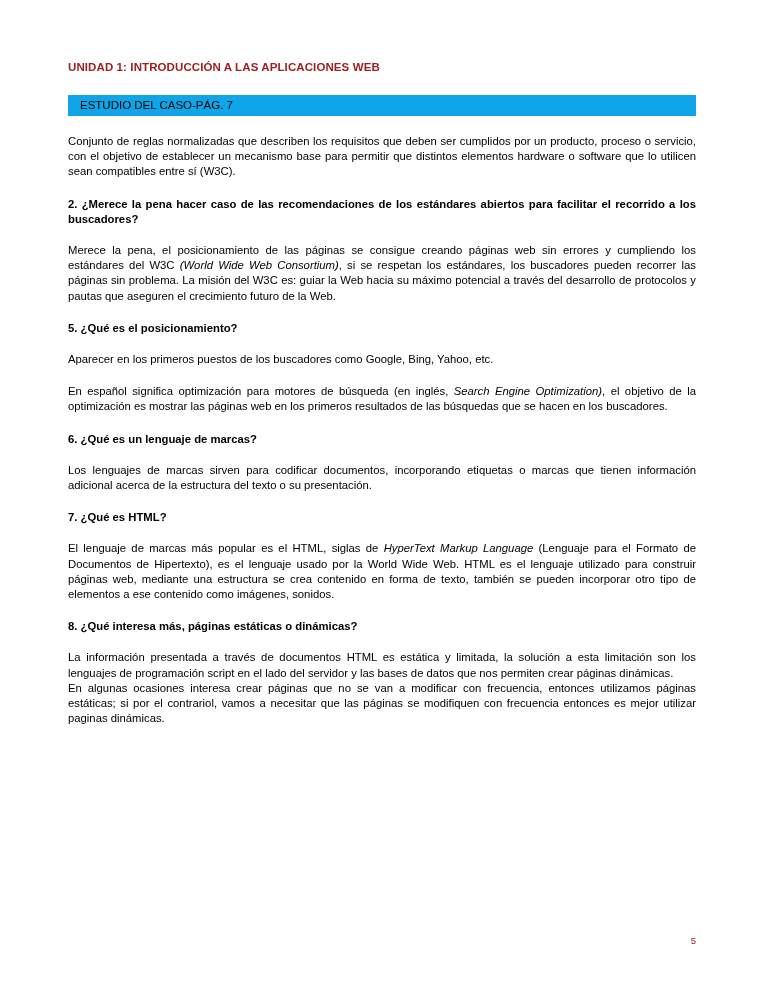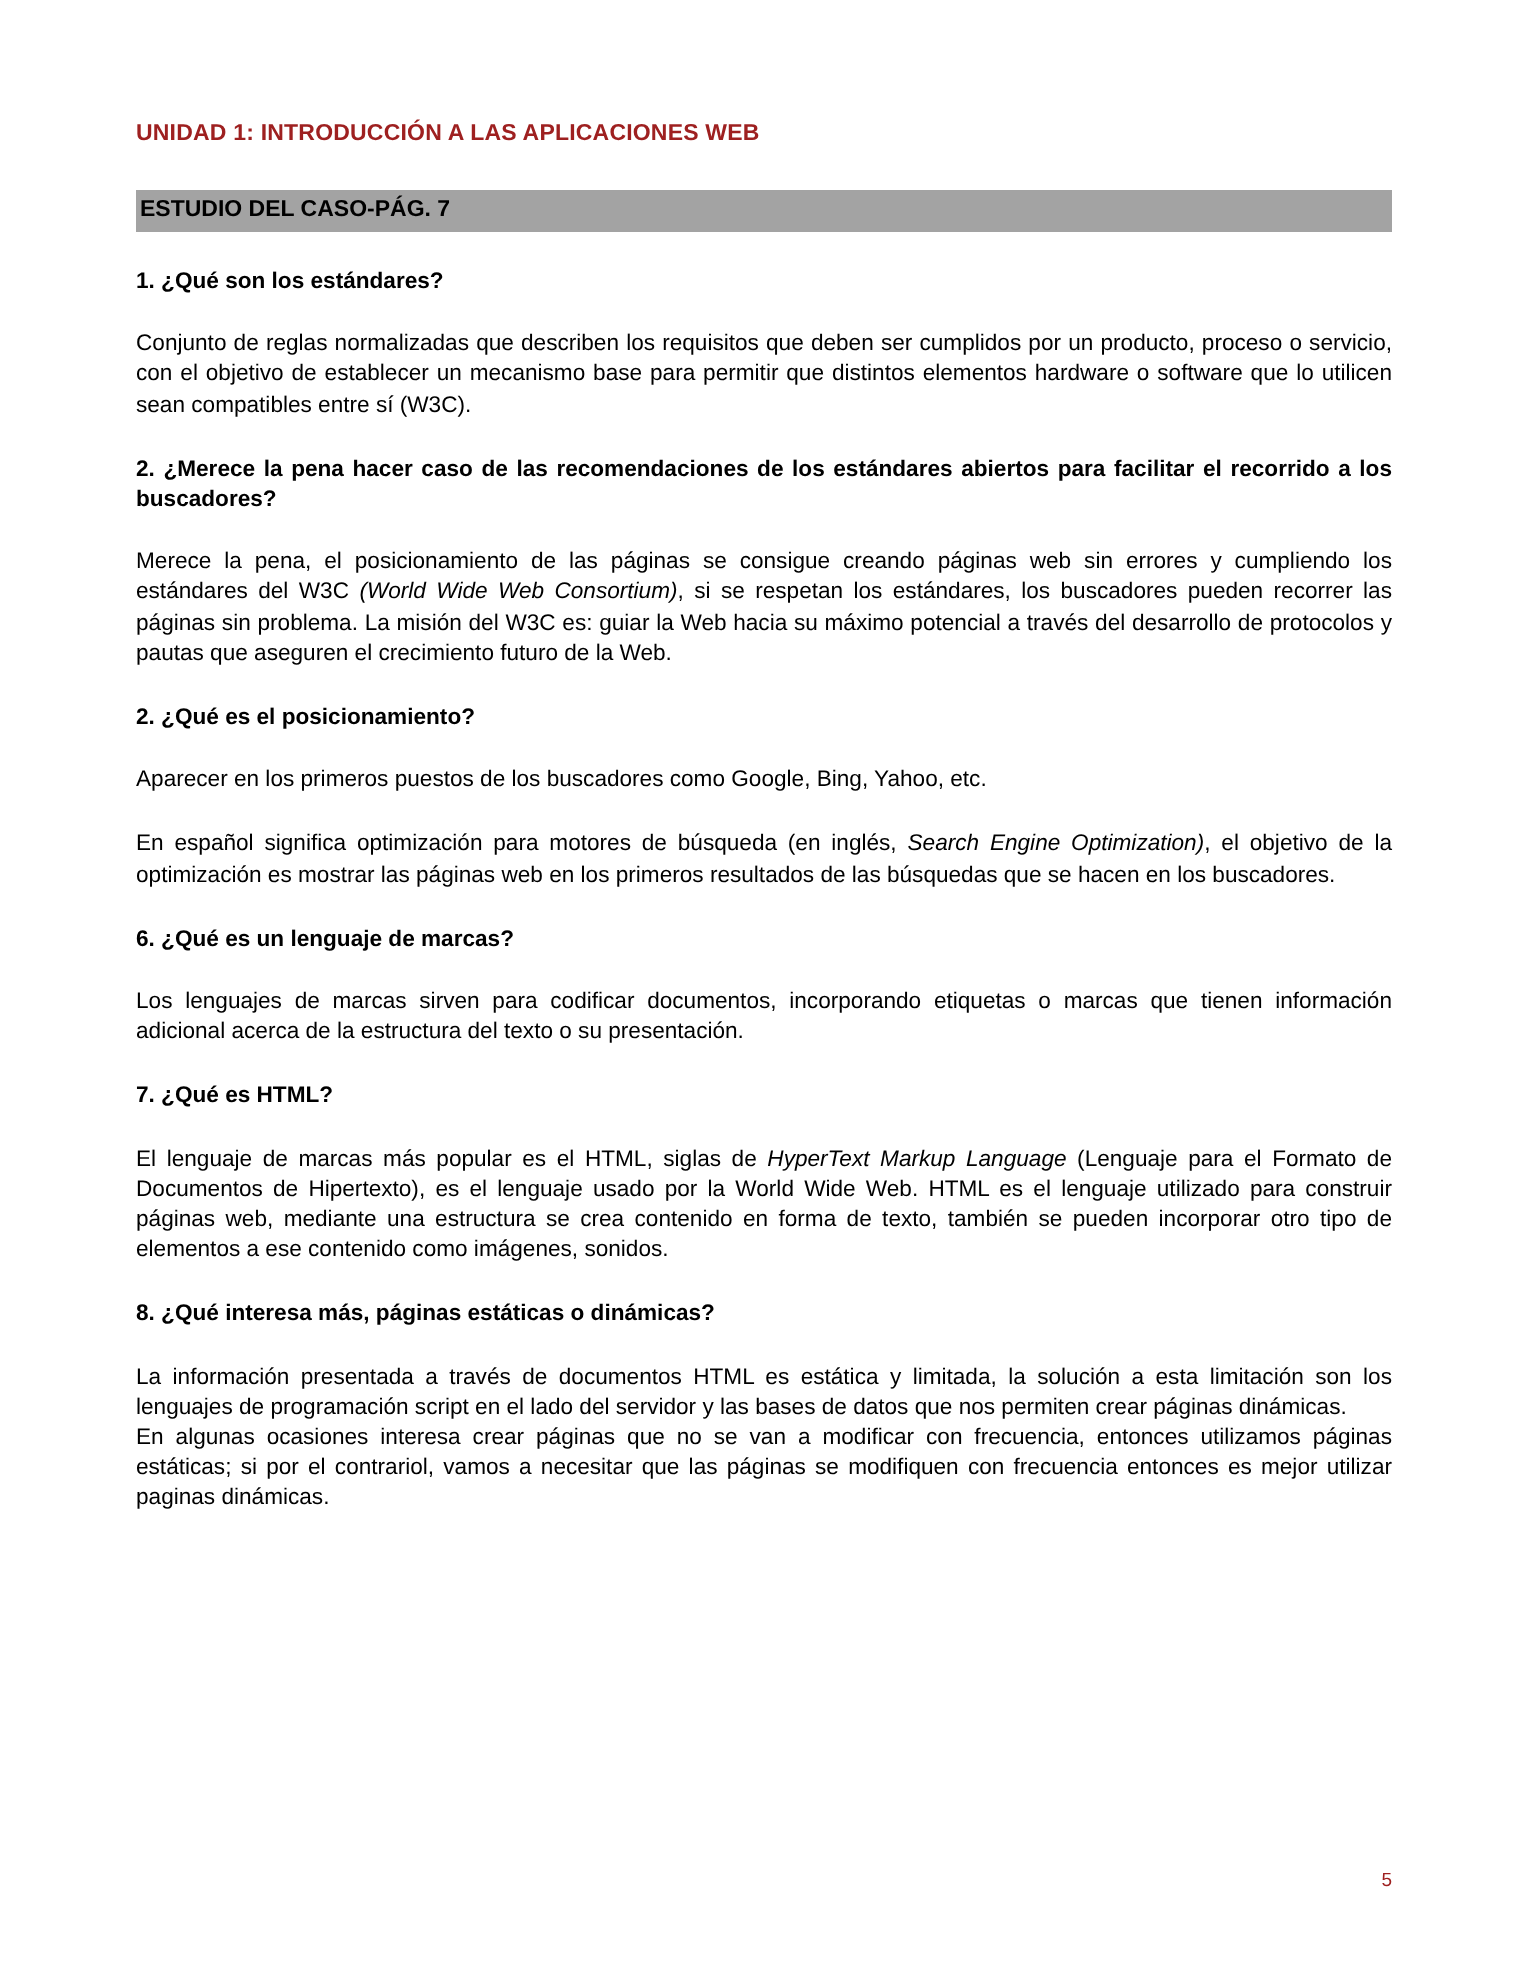--- a/index.html
+++ b/index.html
@@ -28,25 +28,25 @@
   }
   .doc-title {
     font-size: 11.5px;
     font-weight: bold;
     color: #9e2020;
     letter-spacing: 0.1px;
     margin: 0 0 21px 0;
     line-height: 14px;
   }
   .section-band {
-    background: #a3a3a3;
+    background: #0ea5e9;
     font-size: 11.5px;
-    font-weight: bold;
+    font-weight: normal;
     color: #000000;
-    padding: 3px 2px 4px 2px;
+    padding: 3px 2px 4px 12px;
     margin: 0 0 18px 0;
     line-height: 14px;
   }
   .q {
     font-size: 11.3px;
     font-weight: bold;
     line-height: 15.2px;
     text-align: justify;
     margin: 0 0 16px 0;
   }
@@ -77,29 +77,28 @@
 <div class="page">
 
   <div class="content">
 
     <h1 class="doc-title">UNIDAD 1: INTRODUCCIÓN A LAS APLICACIONES WEB</h1>
 
     <div class="section-band">ESTUDIO DEL CASO-PÁG. 7</div>
 
     <div>
       <div>
-        <p class="q">1. ¿Qué son los estándares?</p>
         <p class="a">Conjunto de reglas normalizadas que describen los requisitos que deben ser cumplidos por un producto, proceso o servicio, con el objetivo de establecer un mecanismo base para permitir que distintos elementos hardware o software que lo utilicen sean compatibles entre sí (W3C).</p>
       </div>
       <div>
         <p class="q">2. ¿Merece la pena hacer caso de las recomendaciones de los estándares abiertos para facilitar el recorrido a los buscadores?</p>
         <p class="a">Merece la pena, el posicionamiento de las páginas se consigue creando páginas web sin errores y cumpliendo los estándares del W3C <em>(World Wide Web Consortium)</em>, si se respetan los estándares, los buscadores pueden recorrer las páginas sin problema. La misión del W3C es: guiar la Web hacia su máximo potencial a través del desarrollo de protocolos y pautas que aseguren el crecimiento futuro de la Web.</p>
       </div>
       <div>
-        <p class="q">2. ¿Qué es el posicionamiento?</p>
+        <p class="q">5. ¿Qué es el posicionamiento?</p>
         <p class="a">Aparecer en los primeros puestos de los buscadores como Google, Bing, Yahoo, etc.</p>
       </div>
       <div>
         <p class="a">En español significa optimización para motores de búsqueda (en inglés, <em>Search Engine Optimization)</em>, el objetivo de la optimización es mostrar las páginas web en los primeros resultados de las búsquedas que se hacen en los buscadores.</p>
       </div>
       <div>
         <p class="q">6. ¿Qué es un lenguaje de marcas?</p>
         <p class="a">Los lenguajes de marcas sirven para codificar documentos, incorporando etiquetas o marcas que tienen información adicional acerca de la estructura del texto o su presentación.</p>
       </div>
       <div>

